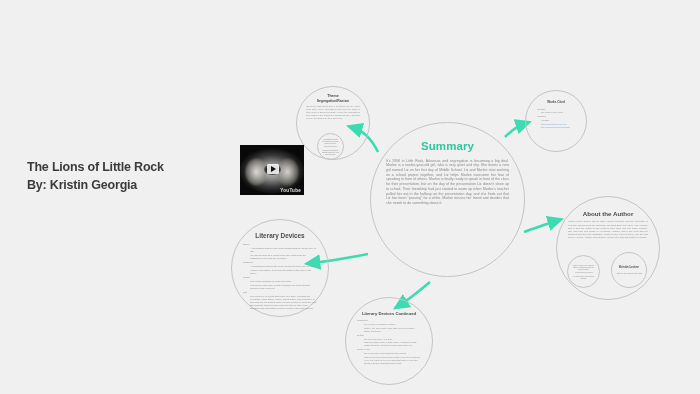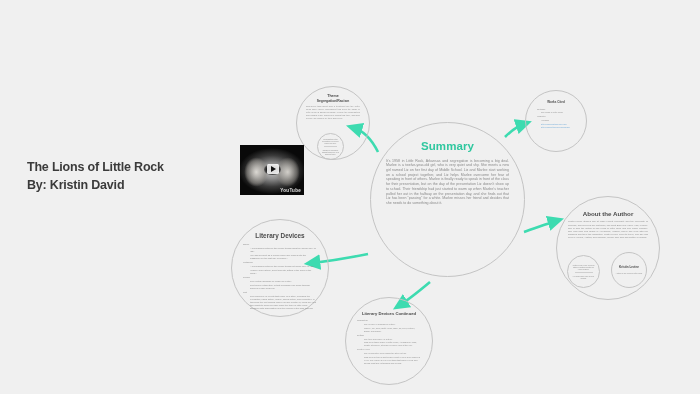--- a/index.html
+++ b/index.html
@@ -149,21 +149,21 @@
     </defs>
     <path d="M378,152 C372,140 364,131 354,128" stroke="#3ddbb0" stroke-width="2.6" fill="none" marker-end="url(#ah)"></path>
     <path d="M505,137 C512,130 518,126 524,124" stroke="#3ddbb0" stroke-width="2.6" fill="none" marker-end="url(#ah)"></path>
     <path d="M368,254 C348,258 330,261 312,263" stroke="#3ddbb0" stroke-width="2.6" fill="none" marker-end="url(#ah)"></path>
     <path d="M430,282 C418,292 408,300 400,305" stroke="#3ddbb0" stroke-width="2.6" fill="none" marker-end="url(#ah)"></path>
     <path d="M524,232 C536,228 546,224 556,221" stroke="#3ddbb0" stroke-width="2.6" fill="none" marker-end="url(#ah)"></path>
   </svg>
 
   <div class="title-block">
     <div class="title-line">The Lions of Little Rock</div>
-    <div class="title-line">By: Kristin David</div>
+    <div class="title-line">By: Kristin Georgia</div>
   </div>
 
   <div class="video-thumb">
     <div class="vt-grad"></div>
     <div class="vt-hand"></div>
     <div class="vt-eye"></div>
     <div class="vt-play"></div>
     <div class="vt-logo">YouTube</div>
   </div>
 

